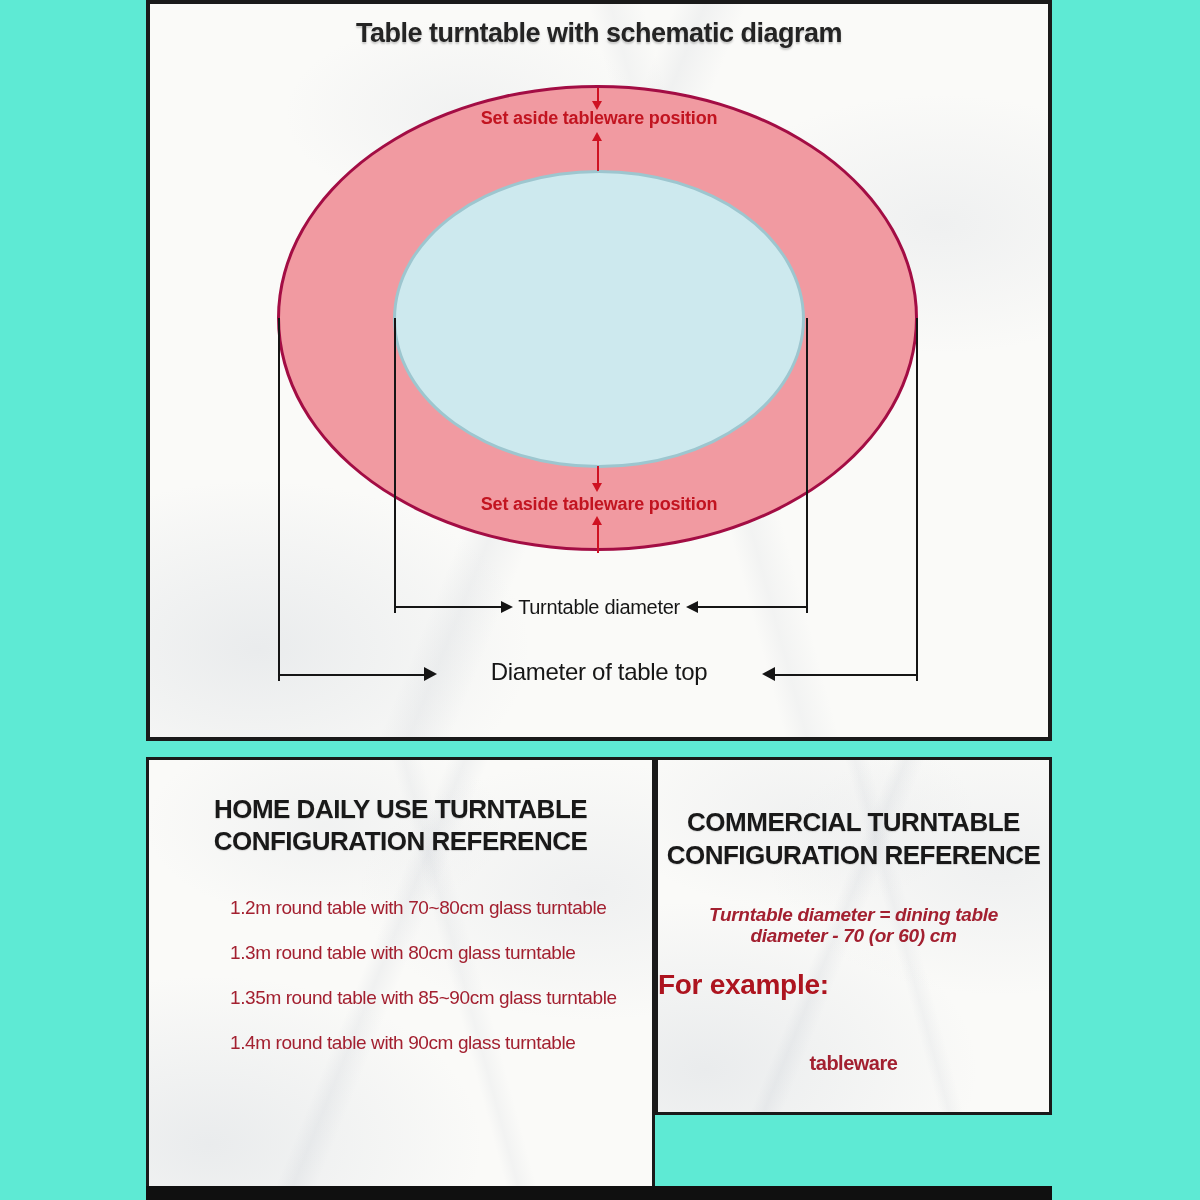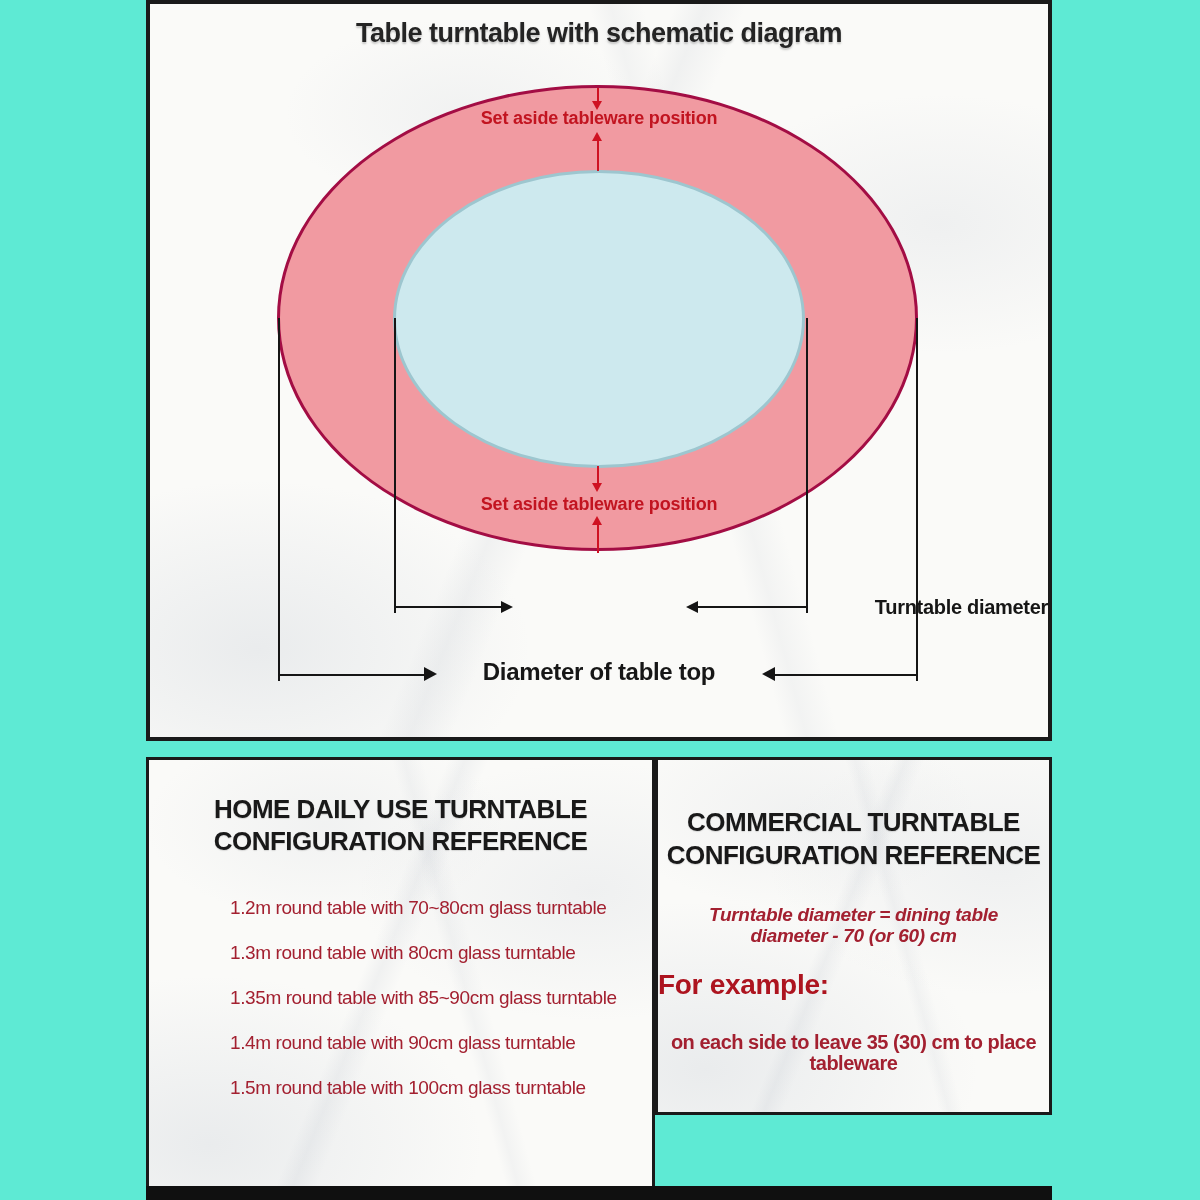--- a/index.html
+++ b/index.html
@@ -65,22 +65,22 @@
   #ba-line2{left:447px;top:521px;height:28px;}
 
   .red-label{
     position:absolute;left:0;right:0;text-align:center;
     font-size:18px;font-weight:700;letter-spacing:-0.2px;color:#c21420;
   }
   #label-top-annotation{top:104px;}
   #label-bottom-annotation{top:490px;}
 
   .dim-label{position:absolute;left:0;right:0;text-align:center;color:#161616;}
-  #label-turntable-diameter{top:592px;font-size:20px;font-weight:700;letter-spacing:-0.3px;text-align:right;}
-  #label-table-top-diameter{top:654px;font-size:24px;font-weight:700;letter-spacing:-0.3px;}
+  #label-turntable-diameter{top:592px;font-size:20px;font-weight:400;letter-spacing:-0.3px;}
+  #label-table-top-diameter{top:654px;font-size:24px;font-weight:400;letter-spacing:-0.3px;}
 
   
   #home-panel{left:146px;top:757px;width:509px;height:443px;padding-left:12px;}
   #commercial-panel{left:655px;top:757px;width:397px;height:358px;}
 
   .panel-heading{
     position:absolute;left:0;right:0;margin:0;text-align:center;
     font-size:26px;font-weight:700;letter-spacing:-0.5px;color:#191919;line-height:32px;
     text-shadow:0 1px 1px rgba(120,120,120,0.25);
   }
@@ -145,35 +145,34 @@
   <section class="panel marble" id="home-panel">
     <h2 class="panel-heading">
       <span>HOME DAILY USE TURNTABLE</span><br>
       <span>CONFIGURATION REFERENCE</span>
     </h2>
     <div id="home-list">
       <div class="list-item">1.2m round table with 70~80cm glass turntable</div>
       <div class="list-item">1.3m round table with 80cm glass turntable</div>
       <div class="list-item">1.35m round table with 85~90cm glass turntable</div>
       <div class="list-item">1.4m round table with 90cm glass turntable</div>
-      <div class="list-item">1.5m round table with 100cm glass turntable</div>
     </div>
   </section>
 
   <section class="panel marble" id="commercial-panel">
     <h2 class="panel-heading">
       <span>COMMERCIAL TURNTABLE</span><br>
       <span>CONFIGURATION REFERENCE</span>
     </h2>
     <div id="formula">
       <span>Turntable diameter = dining table</span><br>
       <span>diameter - 70 (or 60) cm</span>
     </div>
     <div id="example-label">For example:</div>
     <div id="example-text">
       <br>
-      <span>on each side to leave 35 (30) cm to place</span><br>
+      <br>
       <span>tableware</span>
     </div>
   </section>
 
   <div id="bottom-bar"></div>
 </div>
 
 </body></html>

